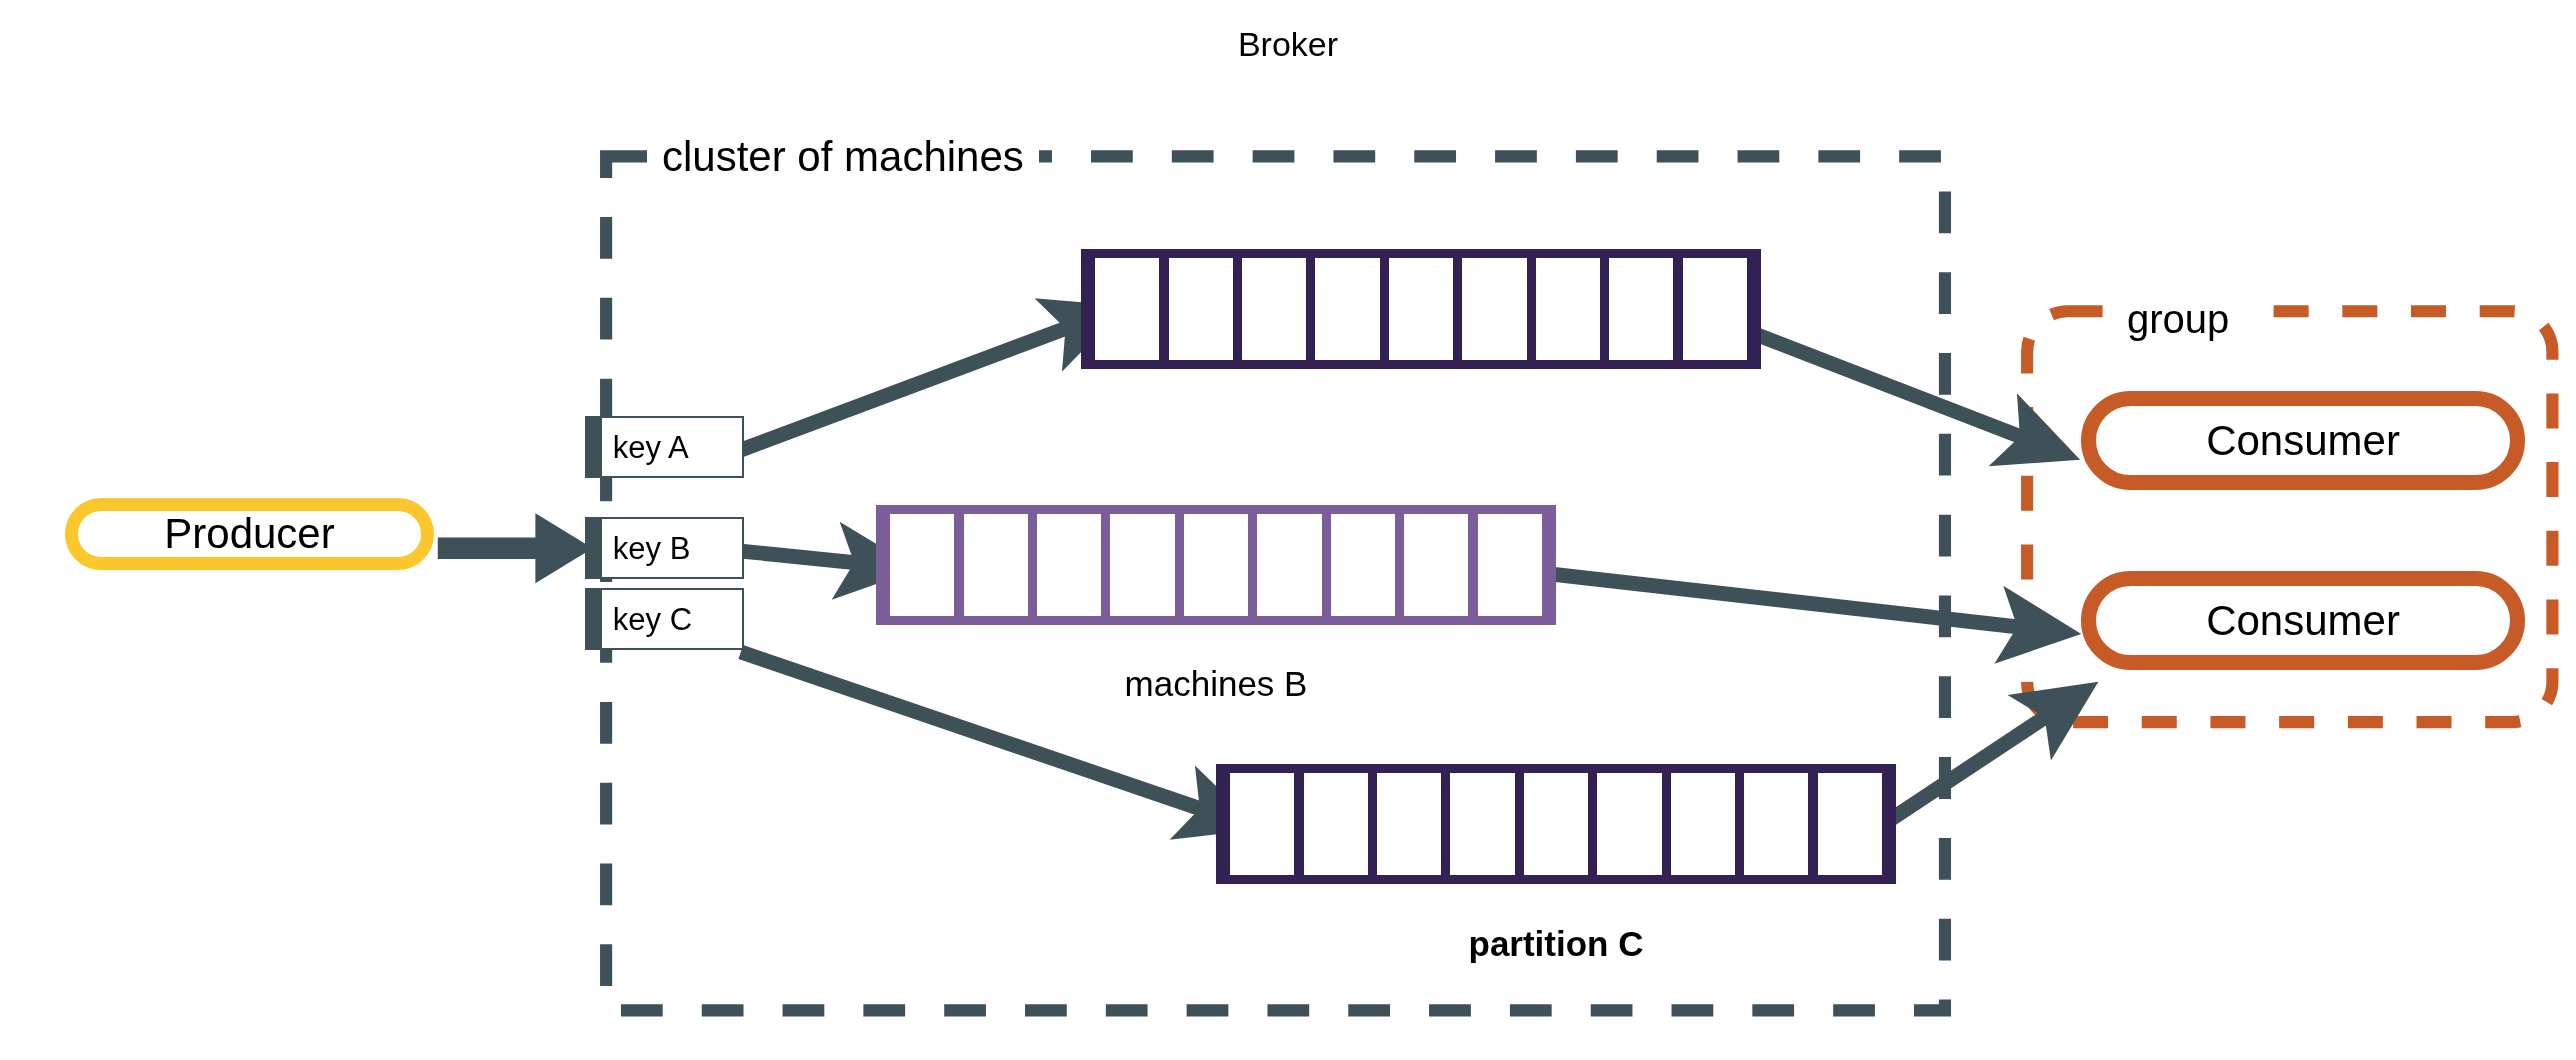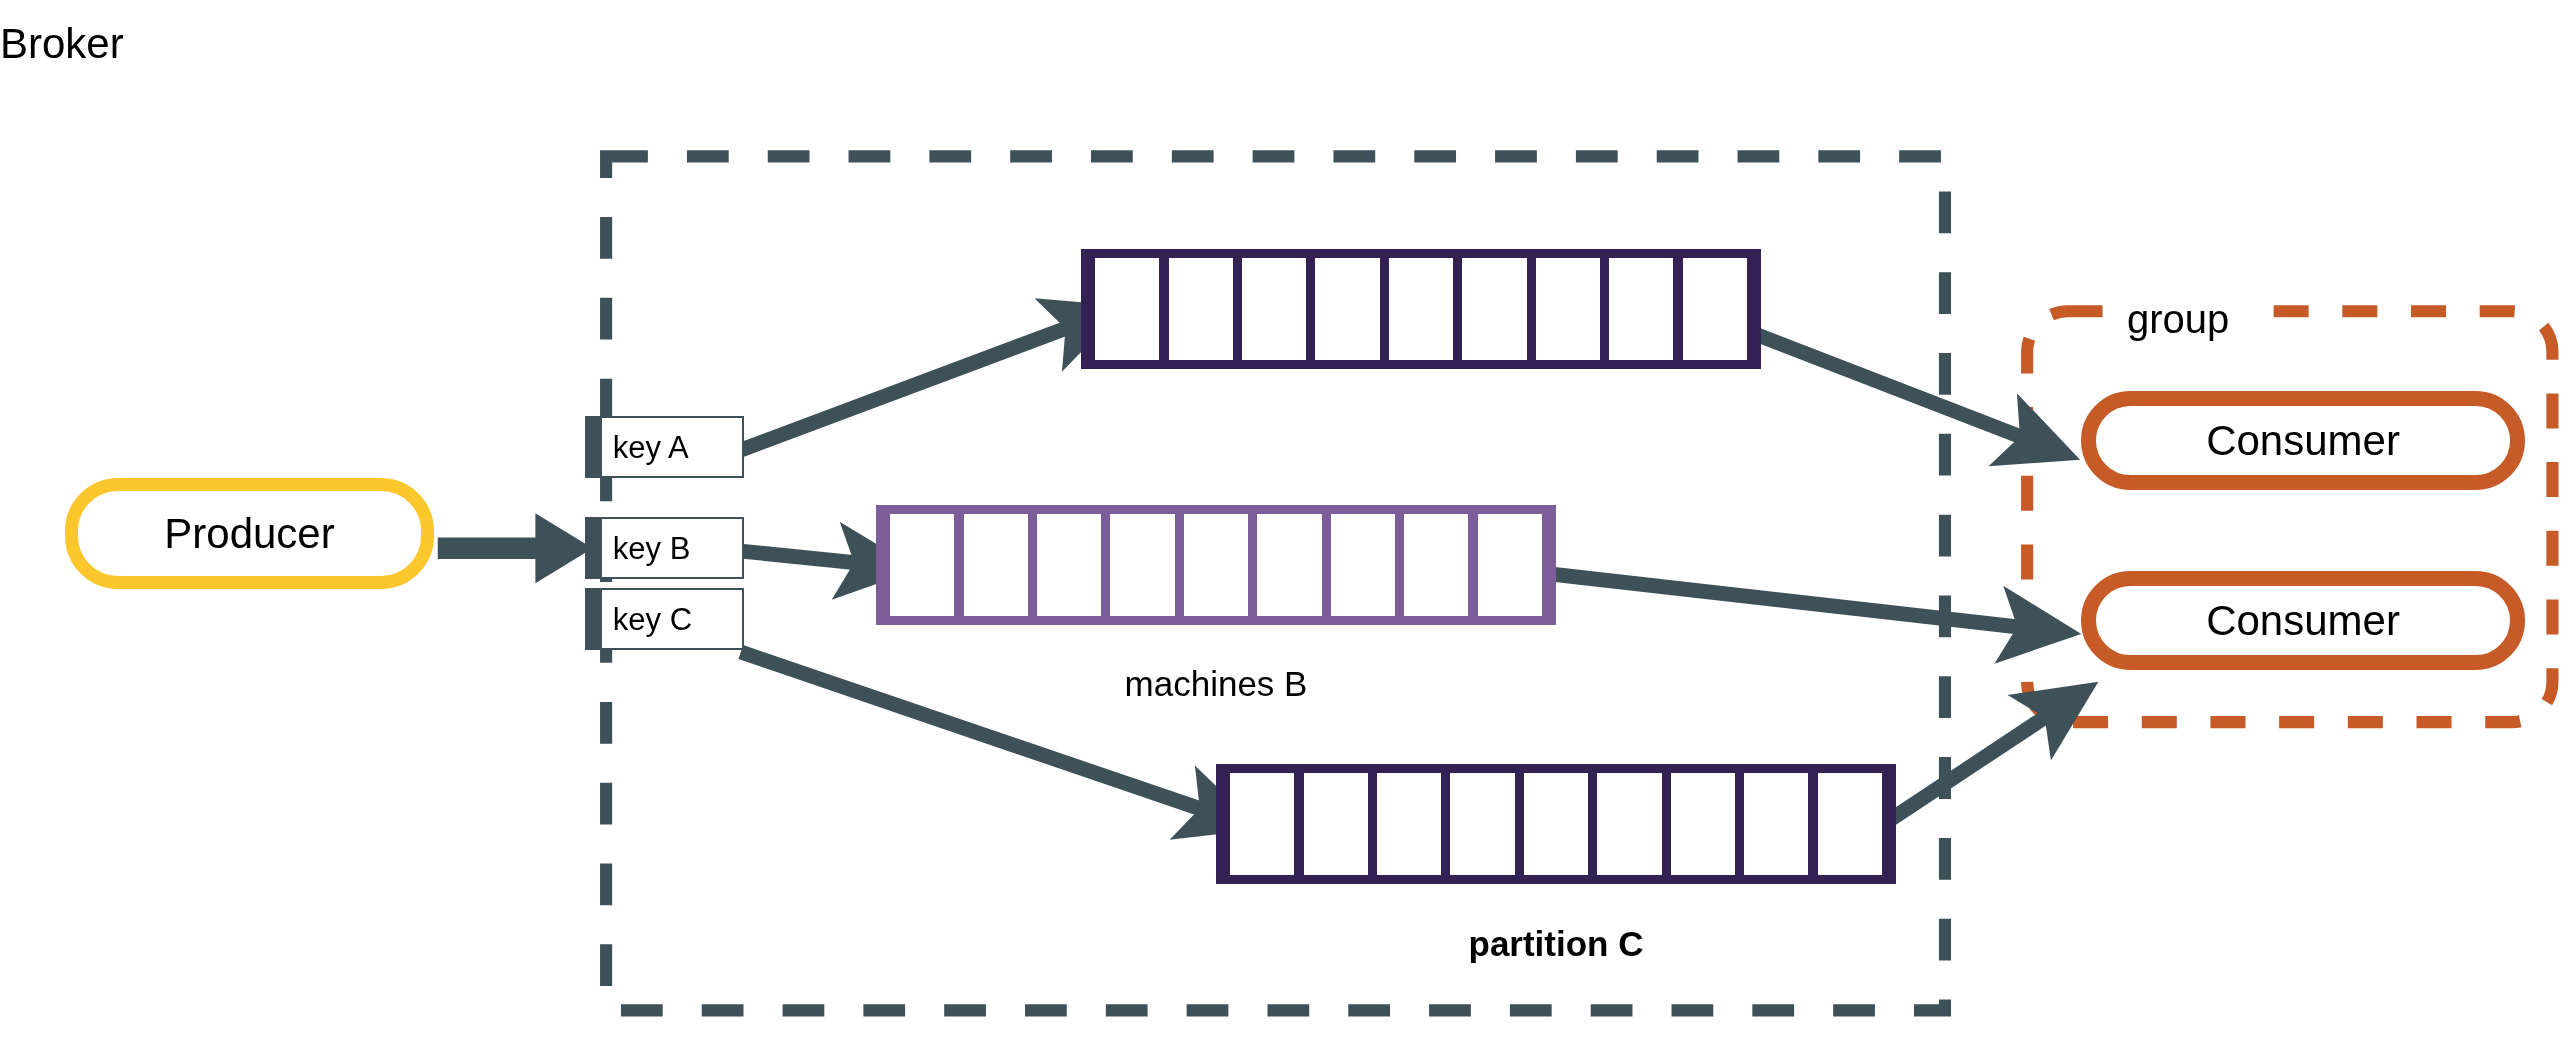--- a/index.html
+++ b/index.html
@@ -27,21 +27,22 @@
   }
   .lbl {
     position: absolute;
     color: #000000;
     white-space: nowrap;
     font-family: "Liberation Sans", sans-serif;
   }
   
   #broker-title {
     left: 0; top: 19px; width: 2576px;
-    font-size: 42px;
+    text-align: center;
+    font-size: 34px;
     line-height: 50px;
   }
   
   #cluster-label {
     left: 647px; top: 132px;
     font-size: 42px;
     line-height: 50px;
     background: #ffffff;
     padding: 0 15px;
   }
@@ -49,22 +50,22 @@
   #group-label {
     left: 2115px; top: 296px;
     font-size: 40px;
     line-height: 47px;
     background: #ffffff;
     padding: 0 12px;
   }
   
   #producer-node {
     position: absolute;
-    left: 65px; top: 478px;
-    width: 369px; height: 111px;
+    left: 65px; top: 498px;
+    width: 369px; height: 72px;
     box-sizing: border-box;
     border: 13.5px solid #FCC62D;
     border-radius: 53px;
     background: #ffffff;
     display: flex;
     align-items: center;
     justify-content: center;
   }
   #producer-node .node-text {
     font-size: 42px;
@@ -199,20 +200,21 @@
       <line x1="2240" y1="845" x2="3062" y2="938" stroke="#3E5158" stroke-width="22" marker-end="url(#arrowhead-slate)"></line>
     </g>
 
     <g>
       <line x1="2760" y1="1248" x2="3092" y2="1028" stroke="#3E5158" stroke-width="22" marker-end="url(#arrowhead-slate)"></line>
     </g>
   </svg>
 
   <div class="lbl" id="broker-title">Broker</div>
 
+  <div class="lbl" id="cluster-label">cluster of machines</div>
 
   <div class="lbl" id="group-label">group</div>
 
   <div id="producer-node">
     <span class="node-text">Producer</span>
   </div>
 
   <div class="key-chip" id="key-chip-a">
     <div class="key-inner">
       <span class="key-text">key A</span>

